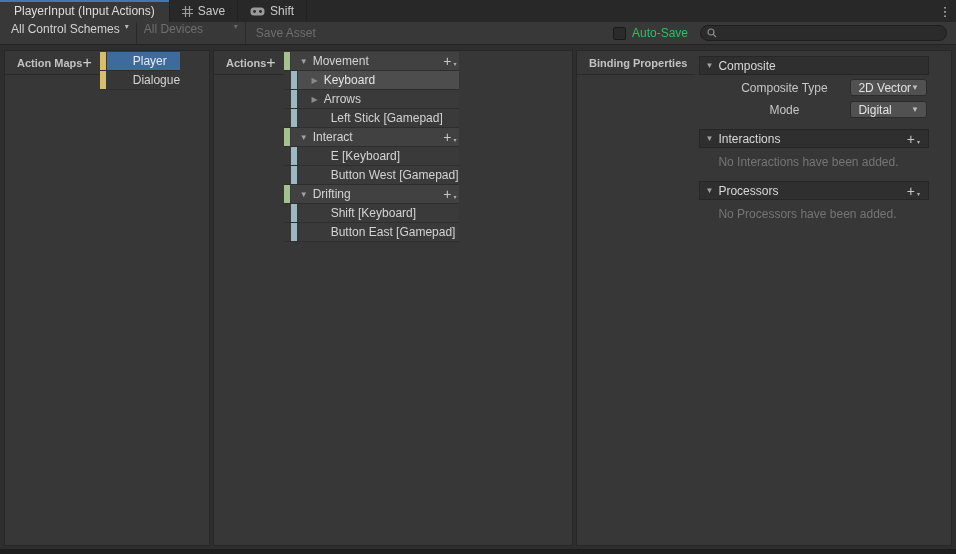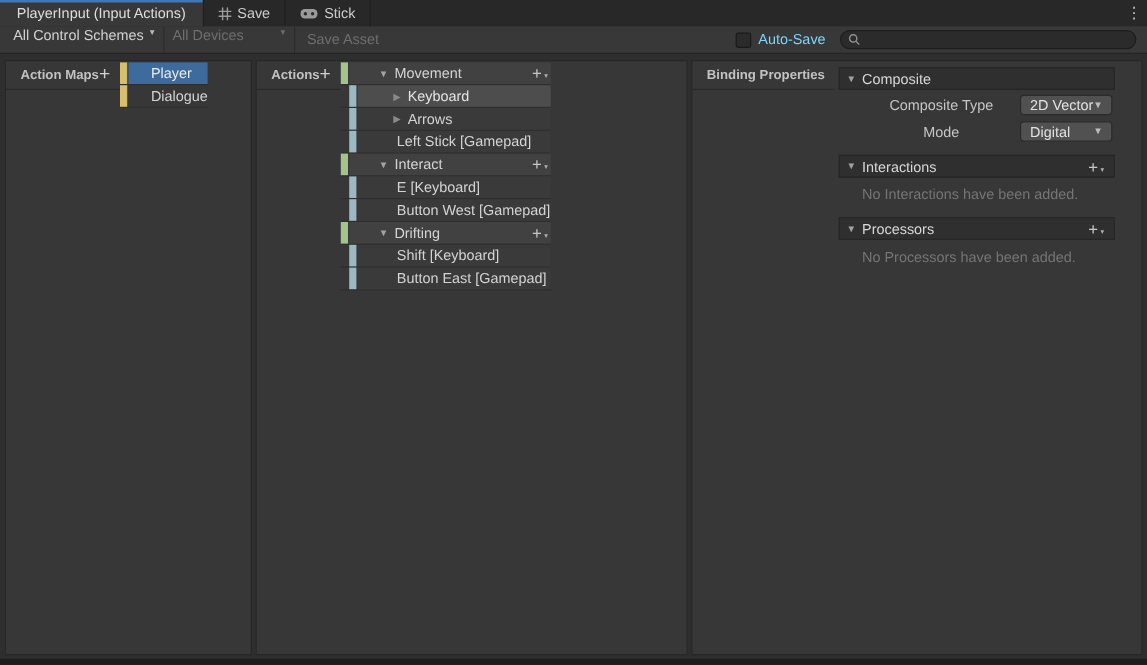--- a/index.html
+++ b/index.html
@@ -42,21 +42,21 @@
   .tb-dd .dd-caret { margin-left: 5px; font-size: 8px; color: #b8b8b8; }
   .tb-dd.disabled, .tb-btn.disabled { color: var(--muted); }
   .tb-dd.disabled .dd-caret { color: #6a6a6a; }
   .tb-dd.devices { width: 108px; }
   .tb-dd.devices .dd-caret { margin-left: auto; }
   .tb-sep { width: 1px; align-self: stretch; background: #2b2b2b; }
   .tb-btn { padding: 0 10px; }
   .tb-spacer { flex: 1; }
   .checkbox { width: 13px; height: 13px; background: #2b2b2b; border: 1px solid #191919;
               border-radius: 2px; flex: none; }
-  .autosave-label { margin: 0 12px 0 6px; color: #7dd3fc; text-align: center; }
+  .autosave-label { margin: 0 12px 0 6px; color: #22c55e; text-align: center; }
   .searchbox { width: 247px; height: 16px; background: #2b2b2b; border: 1px solid #1e1e1e;
                border-radius: 8px; display: flex; align-items: center; padding: 0 6px; }
   .searchbox input { flex: 1; background: transparent; border: none; outline: none;
                      color: #dddddd; font-size: 11px; font-family: inherit; margin-left: 4px; min-width: 0; }
 
   
   .panels { height: 501px; display: flex; gap: 3px; padding: 5px 4px 0 4px; }
   .panel { background: var(--panel-bg); border: 1px solid #272727; display: flex; flex-direction: row; }
   .panel.left { width: 206px; flex: none; }
   .panel.middle { width: 360px; flex: none; }
@@ -70,21 +70,21 @@
 
   
   .rows { padding-top: 1px; }
   .trow { height: 19px; display: flex; align-items: stretch; border-bottom: 1px solid #2e2e2e; }
   .strip { width: 6px; flex: none; }
   .map-strip { background: var(--map-strip); }
   .action-strip { background: var(--action-strip); }
   .binding-strip { background: var(--binding-strip); }
   .indent7 { width: 7px; flex: none; }
   .trow .body { flex: 1; display: flex; align-items: center; margin-left: 1px;
-                color: #d4d4d4; overflow: hidden; padding-left: 16px; }
+                color: #d4d4d4; overflow: hidden; }
   .body.sel-blue { background: var(--sel-blue); color: #ececec; }
   .body.sel-gray { background: var(--sel-gray); color: #e4e4e4; }
   .body.bg-action { background: #414141; }
   .body.bg-binding { background: #3a3a3a; }
   .am-body { padding-left: 23px; }
   .fold { font-size: 8px; color: #a2a2a2; width: 12px; text-align: center; flex: none; }
   .fold.closed { color: #8a8a8a; }
   .ac-action .fold { margin-left: 7px; }
   .ac-composite .fold { margin-left: 11px; }
   .ac-binding .body { padding-left: 30px; }
@@ -126,21 +126,21 @@
     <span>Save</span>
   </div>
   <div class="tab">
     <span class="ticon">
       <svg width="15" height="9" viewBox="0 0 15 9">
           <rect x="0.5" y="0.5" width="14" height="8" rx="3.5" fill="#9a9a9a"></rect>
           <circle cx="4.5" cy="4.5" r="1.4" fill="#2a2a2a"></circle>
           <circle cx="10.5" cy="4.5" r="1.4" fill="#2a2a2a"></circle>
         </svg>
     </span>
-    <span>Stick</span>
+    <span>Shift</span>
   </div>
   <div class="kebab">⋮</div>
 </div>
 
 <div class="toolbar">
   <div class="tb-dd">
     <span>All Control Schemes</span>
     <span class="dd-caret">▾</span>
   </div>
   <div class="tb-sep"></div>

